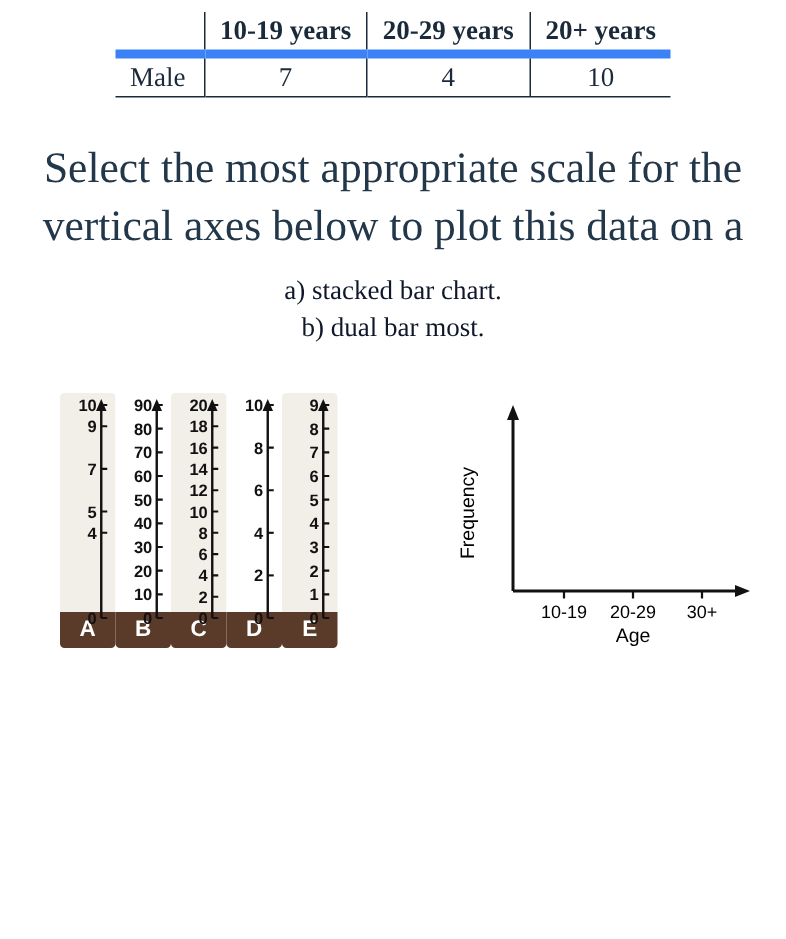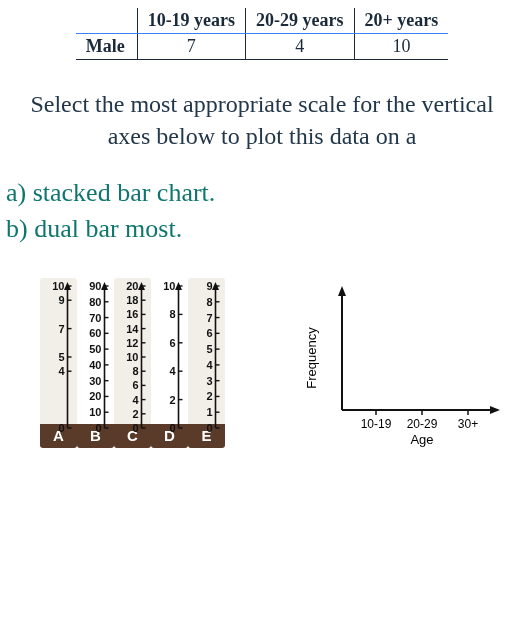--- a/index.html
+++ b/index.html
@@ -21,42 +21,43 @@
     margin: 0 auto 28px auto;
     font-size: 18px;
   }
   table.data th, table.data td {
     padding: 2px 10px;
     text-align: center;
     border-left: 1px solid #1a2a3a;
   }
   table.data th:first-child, table.data td:first-child {
     border-left: none;
-    font-weight: bold;
+    font-weight: normal;
     padding-right: 12px;
   }
   table.data thead th {
     font-weight: bold;
-    border-bottom: 1px solid #3b82f6;
+    border-bottom: 6px solid #3b82f6;
   }
   table.data tbody tr:first-child td {
     border-bottom: 1px solid #1a2a3a;
   }
 
   .prompt {
-    font-size: 24px;
+    font-size: 29px;
     line-height: 1.35;
     text-align: center;
     color: #223749;
-    margin: 8px 4px 22px 4px;
+    margin: 8px 4px 10px 4px;
   }
   .options {
-    font-size: 26px;
+    font-size: 18px;
     line-height: 1.4;
-    color: #0f766e;
+    text-align: center;
+    color: #0f172a;
     margin-bottom: 30px;
   }
 
   .bottom-row {
     display: flex;
     align-items: flex-end;
     justify-content: space-between;
     padding: 0 14px 0 34px;
   }
   .scales {

